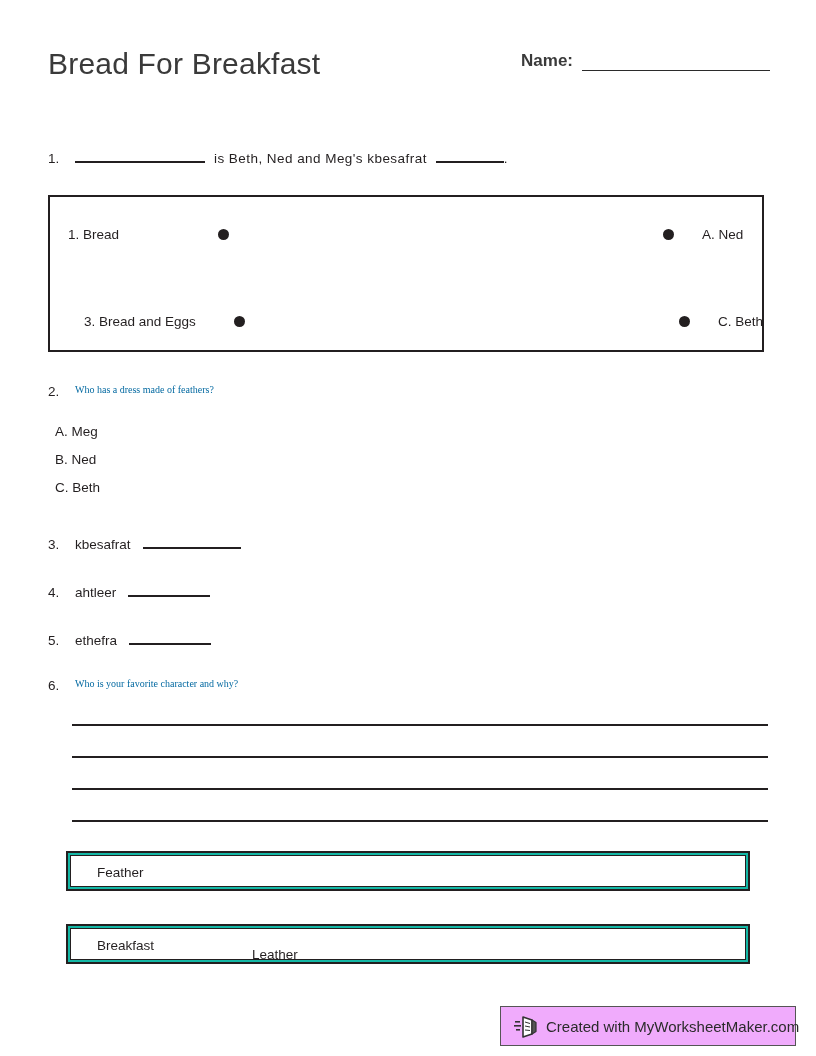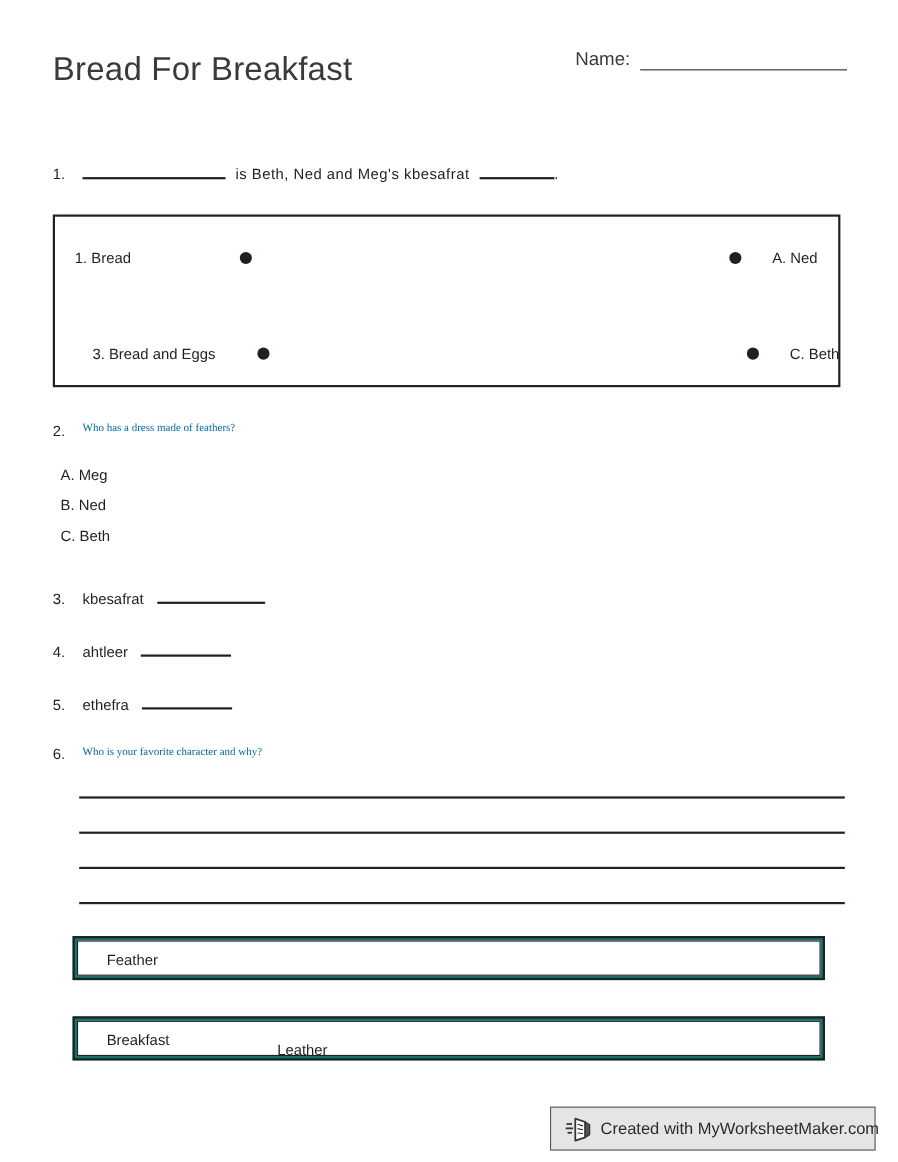--- a/index.html
+++ b/index.html
@@ -28,22 +28,23 @@
     white-space: nowrap;
   }
   #name-date-block {
     position: absolute;
     left: 508px;
     top: 44px;
     width: 262px;
   }
   .nd-row {
     display: flex;
-    align-items: flex-start;
+    align-items: center;
     height: 33px;
+    font-weight: bold;
   }
   .nd-label {
     font-size: 17px;
     color: #3a3a3a;
     width: 65px;
     text-align: right;
     white-space: nowrap;
   }
   .nd-line {
     flex: 1;
@@ -165,21 +166,21 @@
   }
 
   
   .wordbank {
     position: absolute;
     left: 66px;
     width: 684px;
     box-sizing: border-box;
     border: 2.6px solid #231f20;
     padding: 2px;
-    background: #0f766e;
+    background: #14b8a6;
   }
   .wordbank-inner {
     border: 1.3px solid #231f20;
     height: 100%;
     box-sizing: border-box;
     position: relative;
     background: #ffffff;
   }
   .wordbank-word {
     position: absolute;
@@ -192,21 +193,21 @@
   #footer-badge {
     position: absolute;
     left: 500px;
     top: 1006px;
     width: 296px;
     height: 40px;
     border: 1.2px solid #555555;
     box-sizing: border-box;
     display: flex;
     align-items: center;
-    background: #e5e5e5;
+    background: #f0abfc;
   }
   #footer-logo {
     width: 26px;
     height: 26px;
     margin-left: 13px;
     margin-right: 6px;
     flex: 0 0 auto;
   }
   #footer-text {
     font-size: 15px;

